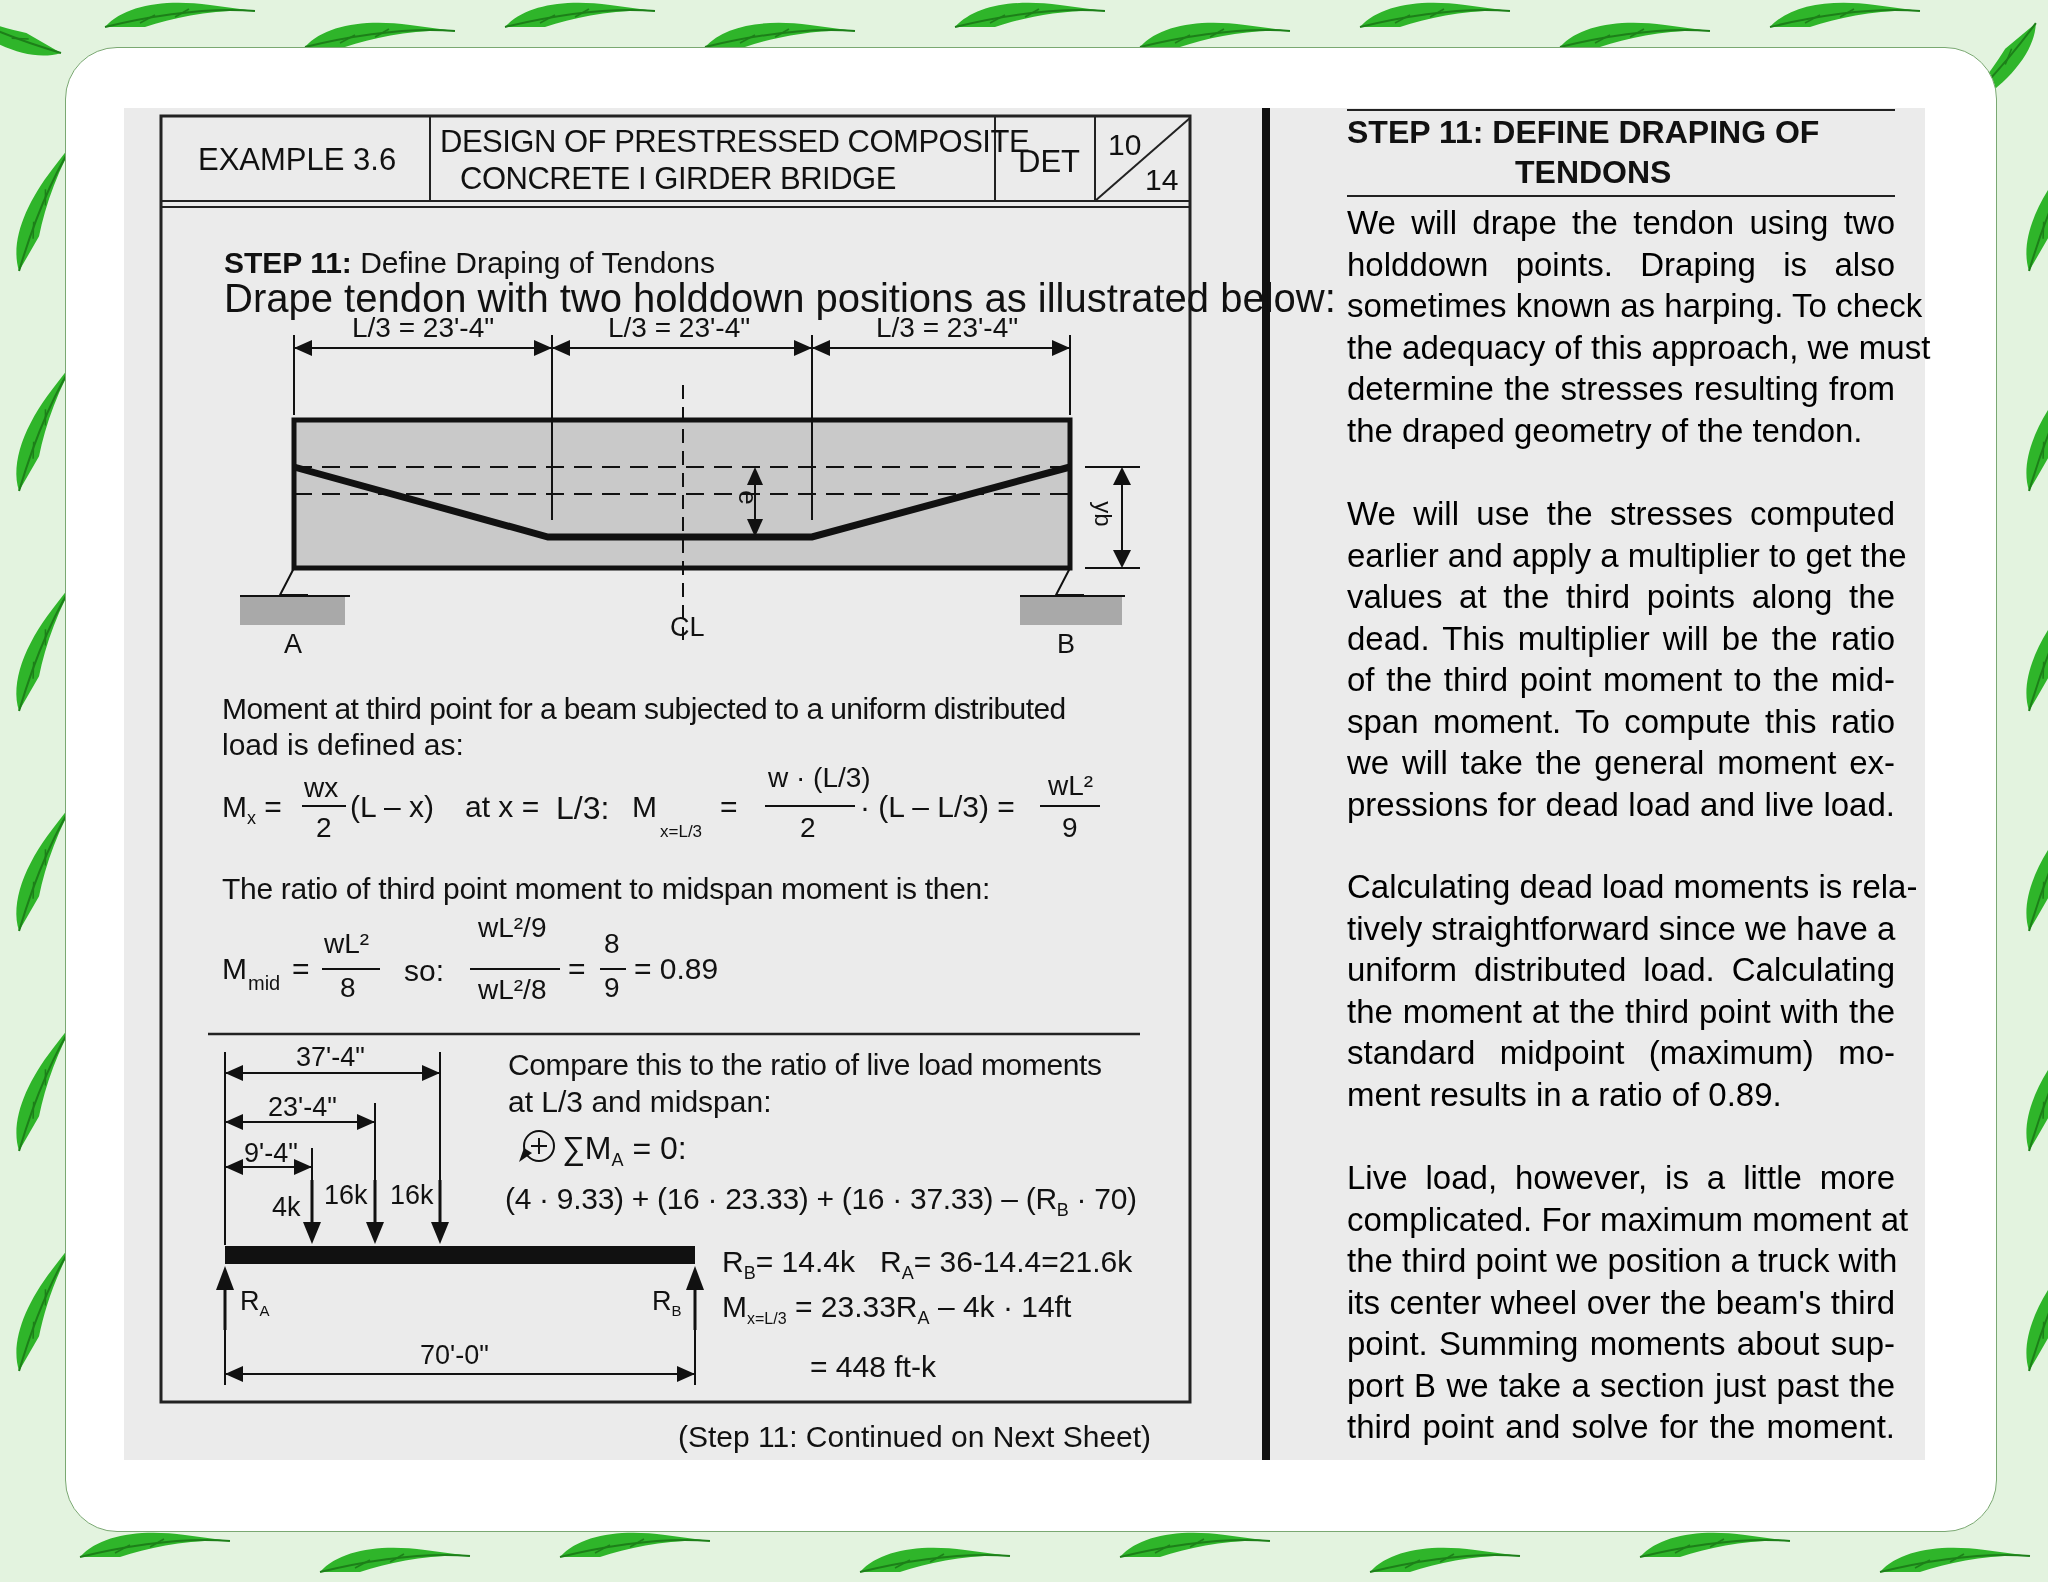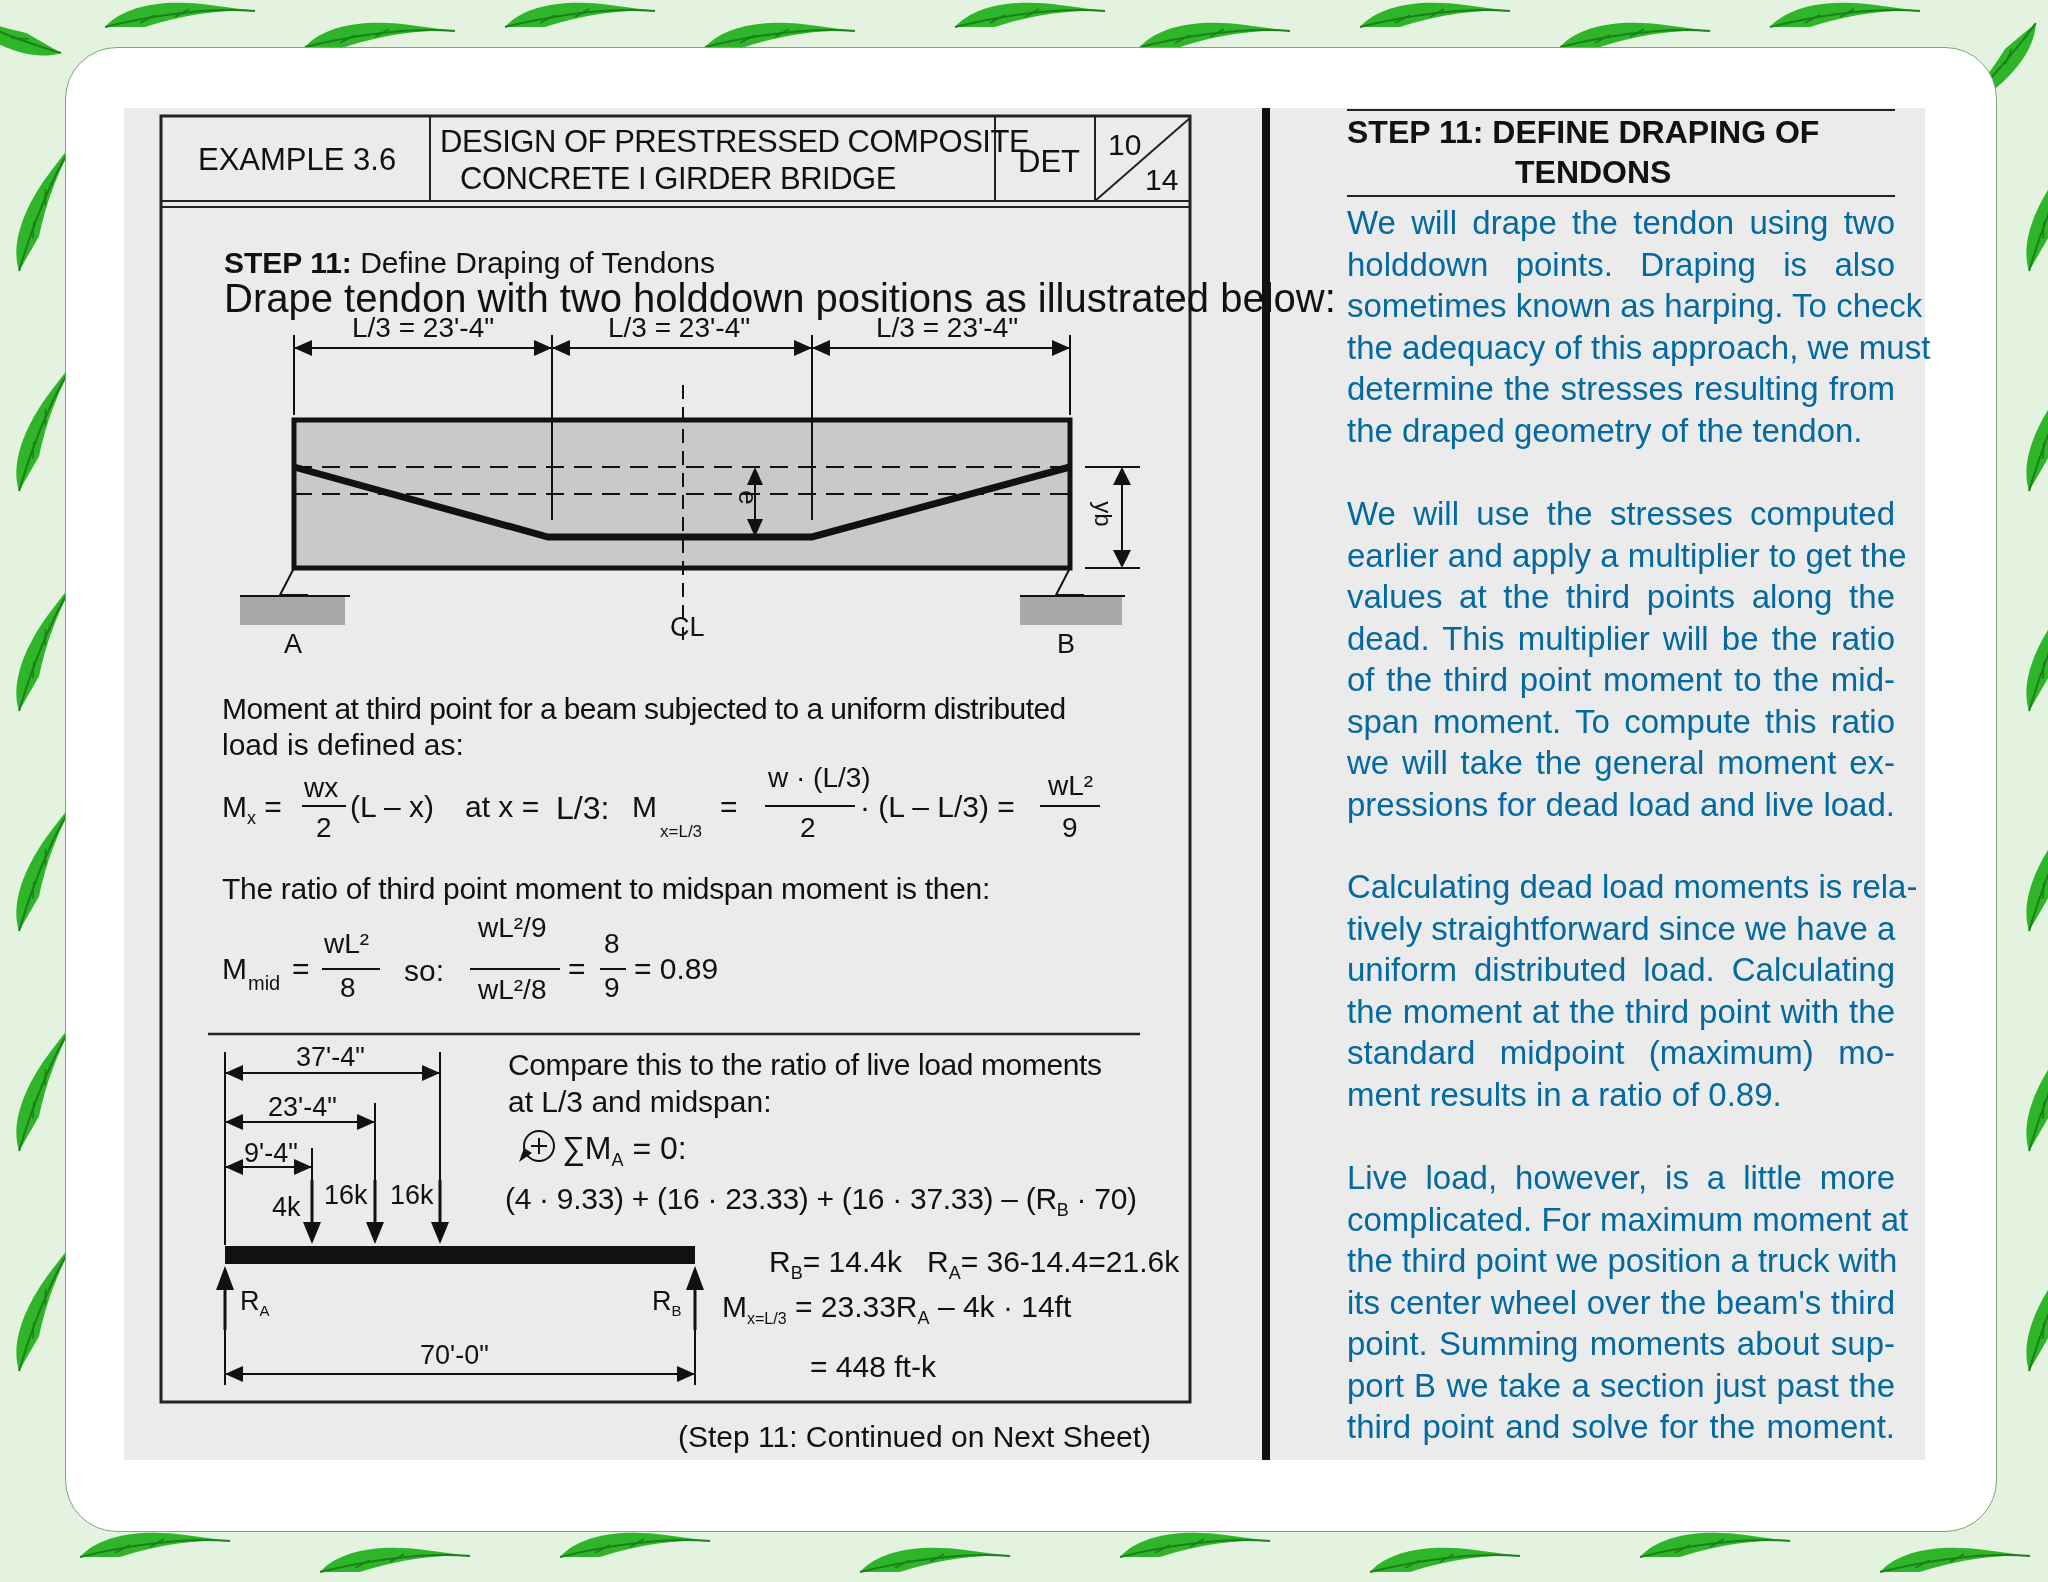--- a/index.html
+++ b/index.html
@@ -12,21 +12,21 @@
   .card {
     position:absolute; left:65px; top:47px; width:1930px; height:1483px;
     background:#ffffff; border:1.5px solid #7aa872; border-radius:52px;
   }
   .scan {
     position:absolute; left:124px; top:108px; width:1801px; height:1352px;
     background:#ebebeb;
   }
   .txt { position:absolute; color:#111; white-space:nowrap; font-stretch:condensed; }
   .rcol {
-    position:absolute; left:1347px; width:548px; color:#0369a1;
+    position:absolute; left:1347px; width:548px; color:#000000;
     font-size:33px; line-height:41.5px; text-align:justify;
   }
   .rline { display:block; text-align:justify; text-align-last:justify; white-space:nowrap; overflow:visible; height:41.5px; }
 </style>
 </head>
 <body>
 
 <svg class="leaf" style="left:0;top:0" width="2048" height="1582" viewBox="0 0 2048 1582">
   <defs>
     <g id="lf">
@@ -256,21 +256,21 @@
 <div class="txt" style="left:324px;top:1180px;font-size:27px;">16k</div>
 <div class="txt" style="left:390px;top:1180px;font-size:27px;">16k</div>
 <div class="txt" style="left:240px;top:1286px;font-size:27px;"><span>R</span><sub style="font-size:15px">A</sub></div>
 <div class="txt" style="left:652px;top:1286px;font-size:27px;"><span>R</span><sub style="font-size:15px">B</sub></div>
 <div class="txt" style="left:420px;top:1340px;font-size:27px;">70'-0"</div>
 
 <div class="txt" style="left:508px;top:1048px;font-size:30px;letter-spacing:-0.4px;">Compare this to the ratio of live load moments</div>
 <div class="txt" style="left:508px;top:1085px;font-size:30px;">at L/3 and midspan:</div>
 <div class="txt" style="left:562px;top:1130px;font-size:32px;"><span>∑M</span><sub style="font-size:18px">A</sub> <span>= 0:</span></div>
 <div class="txt" style="left:505px;top:1182px;font-size:30px;letter-spacing:-0.3px;"><span>(4 · 9.33) + (16 · 23.33) + (16 · 37.33) – (R</span><sub style="font-size:18px">B</sub><span> · 70)</span></div>
-<div class="txt" style="left:722px;top:1245px;font-size:30px;margin-left:47px;"><span>R</span><sub style="font-size:18px">B</sub><span>= 14.4k</span>&nbsp;&nbsp;&nbsp;<span>R</span><sub style="font-size:18px">A</sub><span>= 36-14.4=21.6k</span></div>
+<div class="txt" style="left:722px;top:1245px;font-size:30px;"><span>R</span><sub style="font-size:18px">B</sub><span>= 14.4k</span>&nbsp;&nbsp;&nbsp;<span>R</span><sub style="font-size:18px">A</sub><span>= 36-14.4=21.6k</span></div>
 <div class="txt" style="left:722px;top:1290px;font-size:30px;"><span>M</span><sub style="font-size:16px">x=L/3</sub> <span>= 23.33R</span><sub style="font-size:18px">A</sub><span> – 4k · 14ft</span></div>
 <div class="txt" style="left:810px;top:1350px;font-size:30px;">= 448 ft-k</div>
 
 <div class="txt" style="left:678px;top:1420px;font-size:30px;">(Step 11: Continued on Next Sheet)</div>
 
 <div class="txt" style="left:1347px;top:114px;font-size:32px;font-weight:bold;">STEP 11:  DEFINE DRAPING OF</div>
 <div class="txt" style="left:1515px;top:154px;font-size:32px;font-weight:bold;">TENDONS</div>
 
 <div class="rcol" style="top:202px;">
   <span class="rline">We will drape the tendon using two</span>

